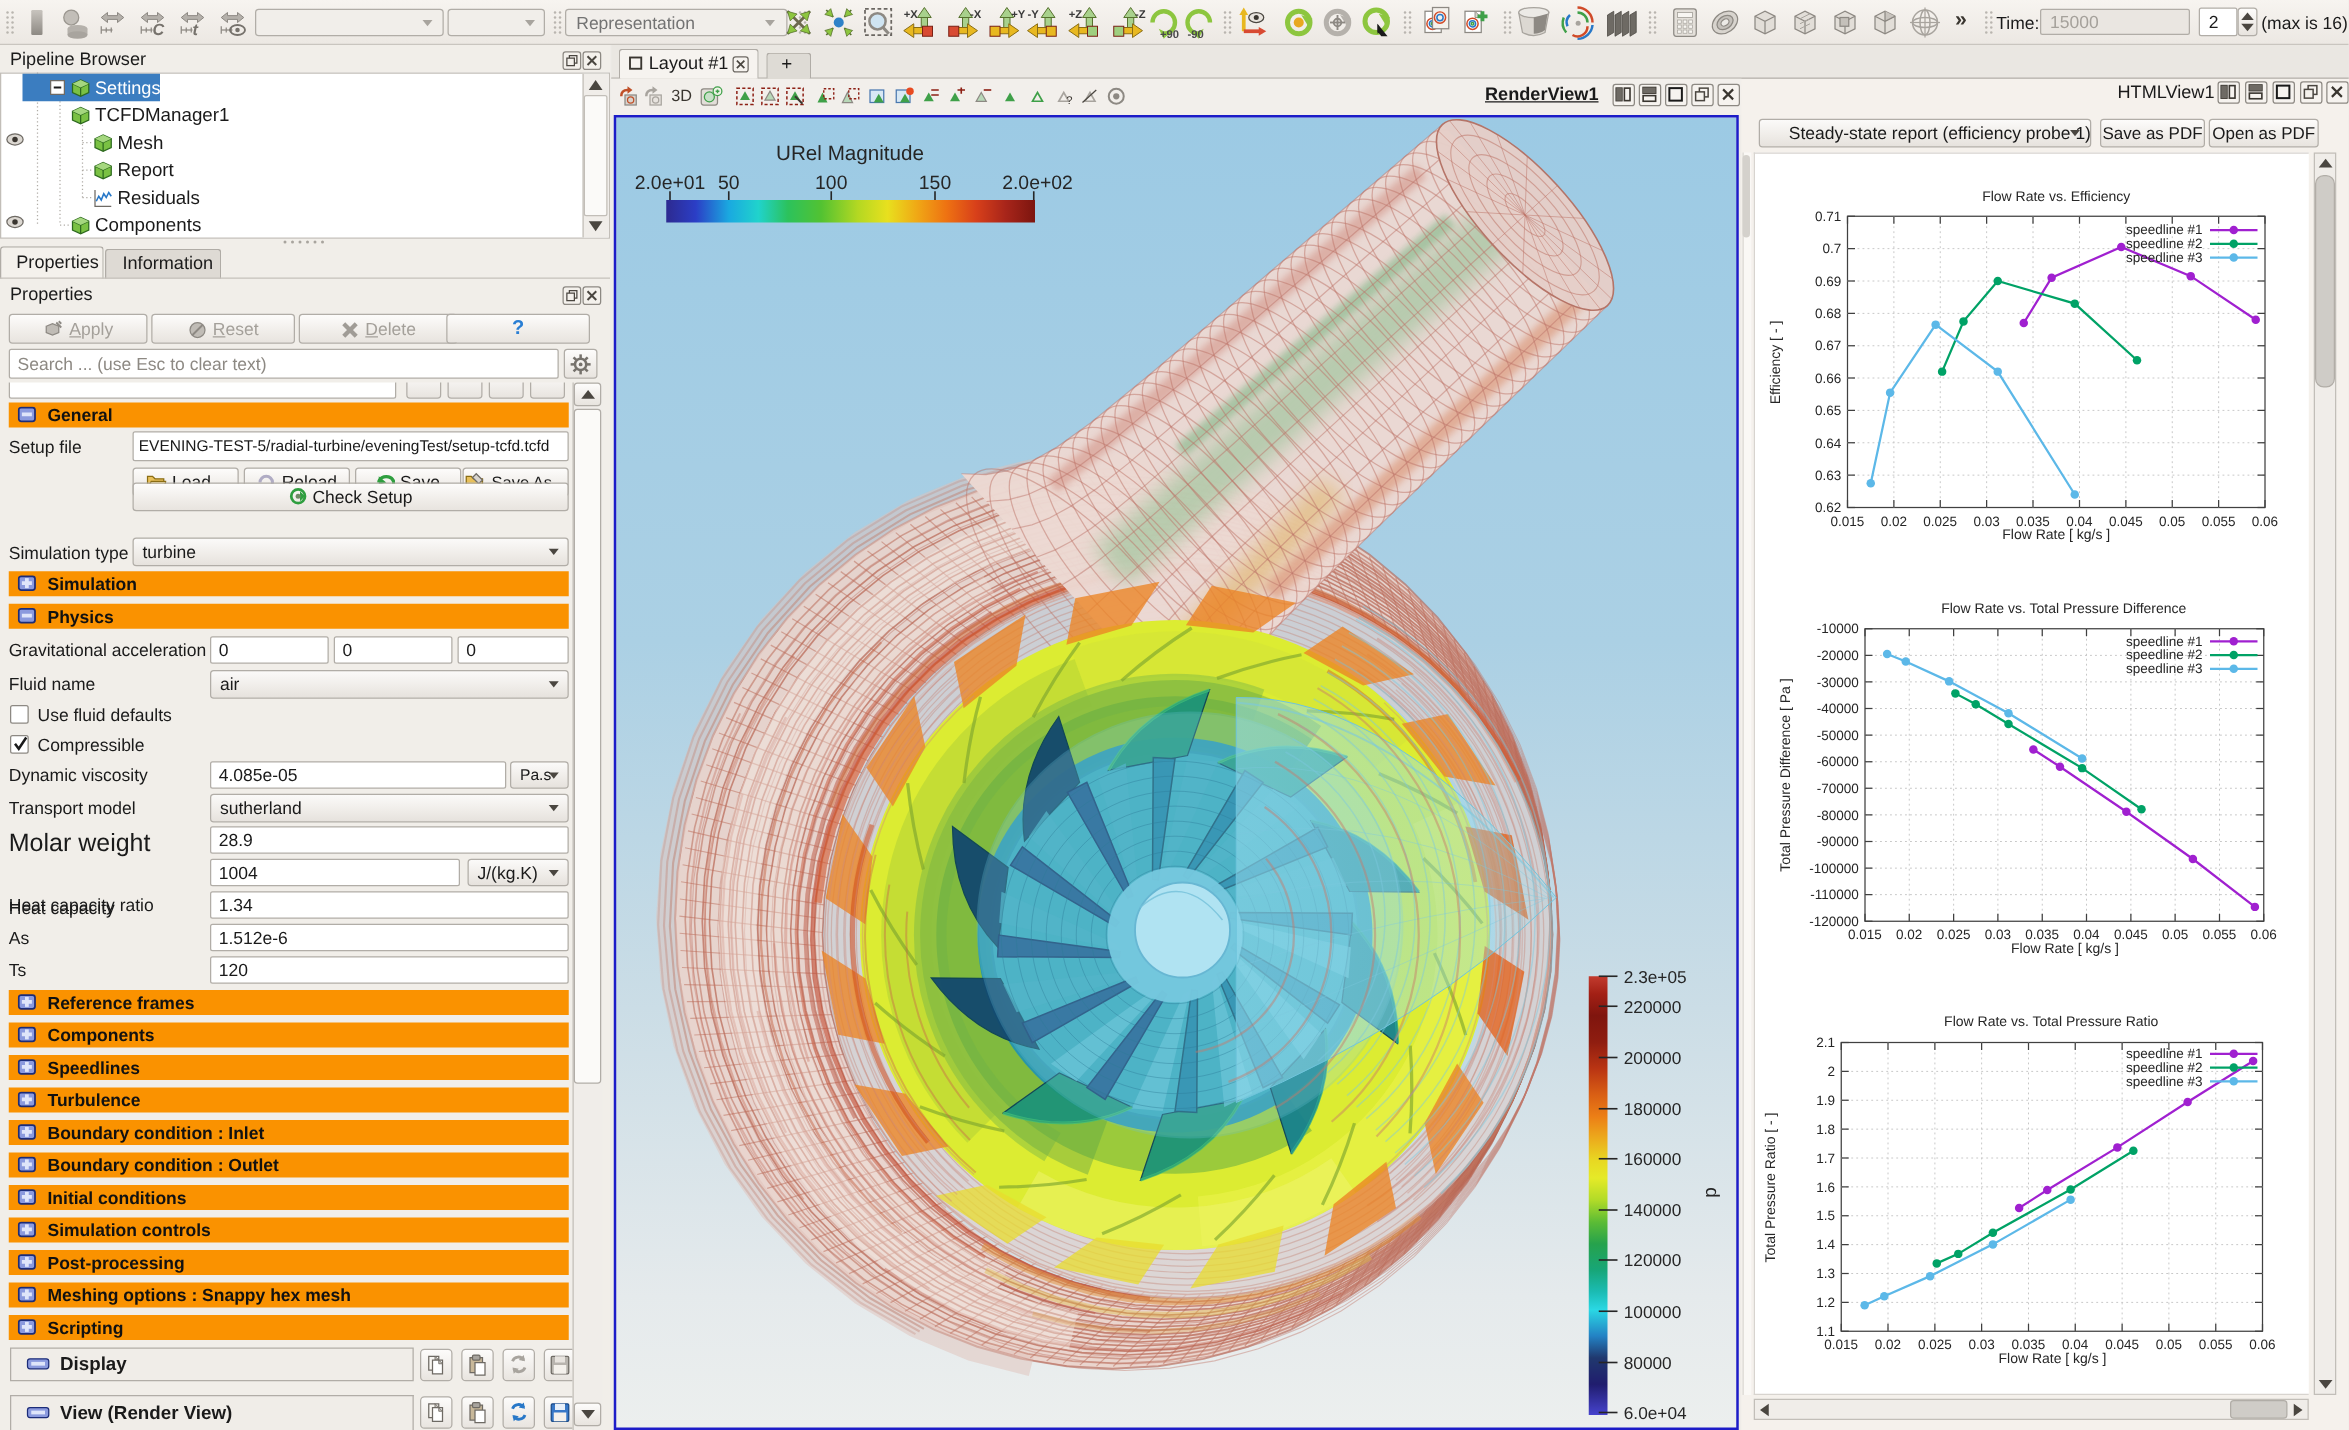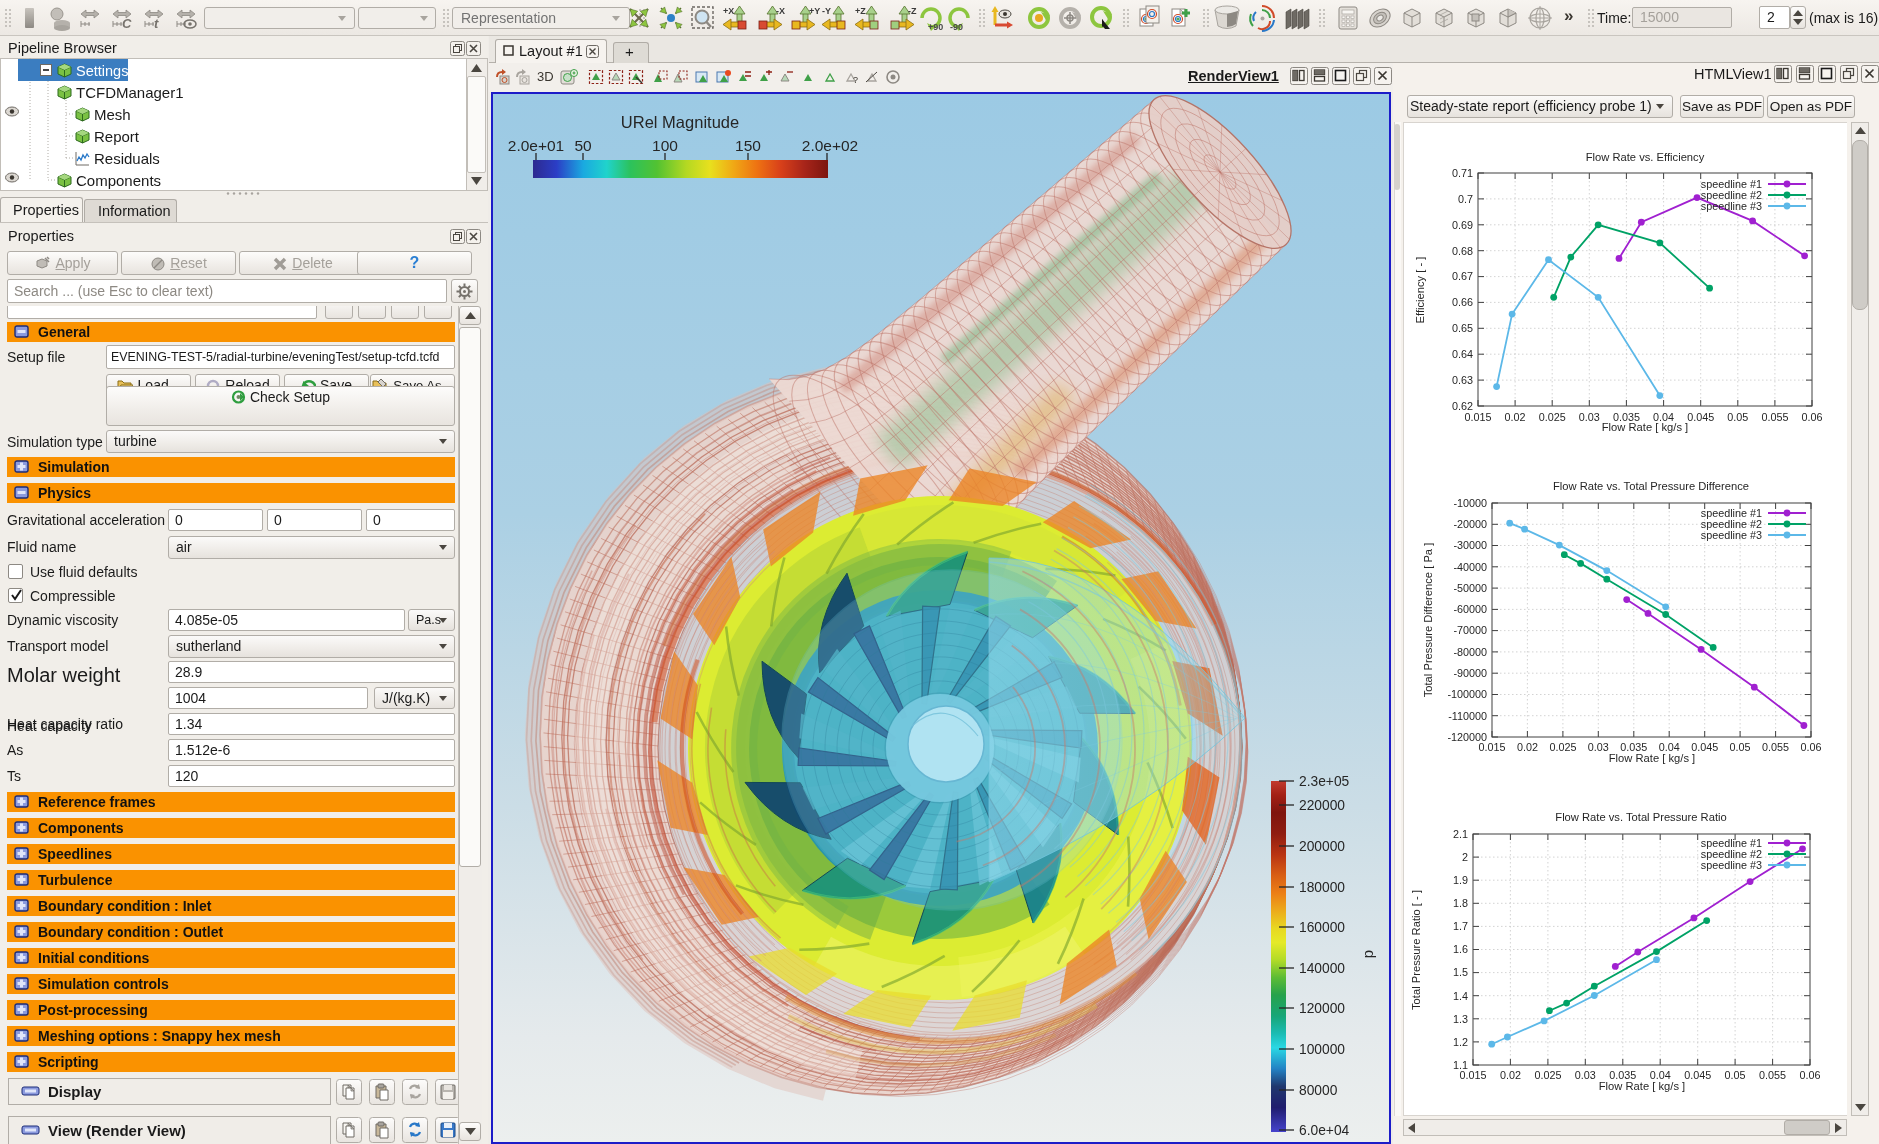--- a/index.html
+++ b/index.html
@@ -349,21 +349,21 @@
     <circle cx="2" cy="10" r="1" fill="#b9b5af"></circle>
     <circle cx="2" cy="14" r="1" fill="#b9b5af"></circle>
     <circle cx="2" cy="18" r="1" fill="#b9b5af"></circle>
     <circle cx="6" cy="2" r="1" fill="#b9b5af"></circle>
     <circle cx="6" cy="6" r="1" fill="#b9b5af"></circle>
     <circle cx="6" cy="10" r="1" fill="#b9b5af"></circle>
     <circle cx="6" cy="14" r="1" fill="#b9b5af"></circle>
     <circle cx="6" cy="18" r="1" fill="#b9b5af"></circle>
   </svg>
 <div class="abs" style="left:1597px;top:10px;font-size:14px;white-space:nowrap;">Time:</div>
-<div class="inp" style="left:1632px;top:7px;width:100px;height:21px;background:#eae6e1;color:#a5a19b;line-height:19px;padding-left:7px">15000</div>
+<div class="inp" style="left:1632px;top:7px;width:120px;height:21px;background:#eae6e1;color:#a5a19b;line-height:19px;padding-left:7px">15000</div>
 <div class="inp" style="left:1759px;top:6px;width:31px;height:23px;line-height:21px;padding-left:7px">2</div>
 <div class="btn" style="left:1790px;top:6px;width:16px;height:23px"></div>
 <svg class="abs" style="left:1791px;top:9px" width="14" height="18">
     <path d="M7 1 L12 7 L2 7 Z" fill="#4a4640"></path>
     <path d="M7 16 L12 10 L2 10 Z" fill="#4a4640"></path>
   </svg>
 <div class="abs" style="left:1809px;top:10px;font-size:14px;white-space:nowrap;">(max is 16)</div>
 <div class="abs" style="left:0px;top:36px;width:488px;height:1108px;background:#f1eee9"></div>
 <div class="abs" style="left:8px;top:40px;font-size:14.5px;white-space:nowrap;">Pipeline Browser</div>
 <svg class="abs" style="left:450px;top:41px" width="15" height="15">
@@ -520,21 +520,21 @@
       <path d="M3 8 A5 5 0 1 1 8 13" fill="none" stroke="#b0acc4" stroke-width="2.4"></path>
     </svg>Reload</div>
 <div class="btn" style="left:284px;top:374px;width:85px;height:23px;line-height:21px;font-size:14px"><svg width="15" height="14" style="vertical-align:-2px;margin-right:4px">
       <path d="M13 11 A6 5 0 1 0 2 8" fill="none" stroke="#2f9e3f" stroke-width="2.6"></path>
       <path d="M2 3 L2 10 L8 8 Z" fill="#2f9e3f"></path>
     </svg>Save</div>
 <div class="btn" style="left:370px;top:374px;width:85px;height:23px;line-height:21px;font-size:13.2px"><svg width="16" height="14" style="vertical-align:-2px;margin-right:5px">
       <path d="M1 4 L1 13 L14 13 L14 5 L7 5 L5 3 L1 3 Z" fill="#e8c05a" stroke="#8a6d14"></path>
       <path d="M9 1 L14 6 L11 9 L6 4 Z" fill="#d8d4ce" stroke="#6e6a64"></path>
     </svg>Save As...</div>
-<div class="btn" style="left:106px;top:386px;width:349px;height:40px;line-height:21px;font-size:14px"><svg width="15" height="14" style="vertical-align:-2px;margin-right:4px">
+<div class="btn" style="left:106px;top:386px;width:349px;height:23px;line-height:21px;font-size:14px"><svg width="15" height="14" style="vertical-align:-2px;margin-right:4px">
       <circle cx="7.5" cy="7" r="5.5" fill="none" stroke="#2f9e3f" stroke-width="2.2"></circle>
       <path d="M13 7 L9 3 L9 11 Z" fill="#2f9e3f"></path>
       <circle cx="7.5" cy="7" r="2" fill="#6e8a64"></circle>
     </svg>Check Setup</div>
 <div class="abs" style="left:7px;top:434px;font-size:14px;white-space:nowrap;">Simulation type</div>
 <div class="combo" style="left:106px;top:430px;width:349px;height:23px;line-height:21px;padding-left:7px;font-size:14px">turbine</div>
 <div class="carr" style="left:439px;top:439px"></div>
 <div class="oh" style="top:457px"><span style="margin-left:7px;margin-right:9px"><svg width="15" height="14" style="vertical-align:-2px">
         <rect x="1" y="1" width="13" height="11" rx="2" fill="#8b9ade" stroke="#1c2c78" stroke-width="1.4"></rect>
         <rect x="3.5" y="5" width="8" height="3" fill="#dfe5fa"></rect>
@@ -1467,21 +1467,21 @@
   </svg>
 <svg class="abs" style="left:1840px;top:65px" width="18" height="18">
     <rect x="0.5" y="0.5" width="17" height="17" rx="2" fill="#f6f3ef" stroke="#8d8983"></rect>
     <rect x="6.5" y="3.5" width="7" height="7" fill="none" stroke="#4a4640" stroke-width="1.2"></rect>
     <rect x="3.5" y="6.5" width="7" height="7" fill="#f4f1ec" stroke="#4a4640" stroke-width="1.2"></rect>
   </svg>
 <svg class="abs" style="left:1861px;top:65px" width="18" height="18">
     <rect x="0.5" y="0.5" width="17" height="17" rx="2" fill="#f6f3ef" stroke="#8d8983"></rect>
     <path d="M4.5 4.5 L12.5 12.5 M12.5 4.5 L4.5 12.5" stroke="#3a3630" stroke-width="1.7"></path>
   </svg>
-<div class="combo" style="left:1407px;top:95px;width:266px;height:23px;line-height:21px;padding-left:2px;font-size:14px">Steady-state report (efficiency probe 1)</div>
+<div class="combo" style="left:1407px;top:95px;width:266px;height:23px;line-height:21px;padding-left:23px;font-size:14px">Steady-state report (efficiency probe 1)</div>
 <div class="carr" style="left:1656px;top:104px"></div>
 <div class="btn" style="left:1680px;top:95px;width:84px;height:23px;line-height:21px;font-size:13.6px">Save as PDF</div>
 <div class="btn" style="left:1767px;top:95px;width:88px;height:23px;line-height:21px;font-size:13.6px">Open as PDF</div>
 <div class="abs" style="left:1403px;top:122px;width:444px;height:994px;background:#fff;border:1px solid #d8d4cf;border-right:none"></div>
 <div class="abs" style="left:1394px;top:122px;width:7px;height:994px;background:#faf8f5;border-left:1px solid #dad6d1"></div>
 <div class="abs" style="left:1394px;top:124px;width:6px;height:66px;background:#d4d1cc;border-radius:3px"></div>
 <div class="abs" style="left:1851px;top:122px;width:18px;height:994px;background:#f0ede9;border:1px solid #c2beb8"></div>
 <svg class="abs" style="left:1854px;top:126px" width="13" height="10">
     <path d="M6.5 1 L12 8 L1 8 Z" fill="#4a4640"></path>
   </svg>

